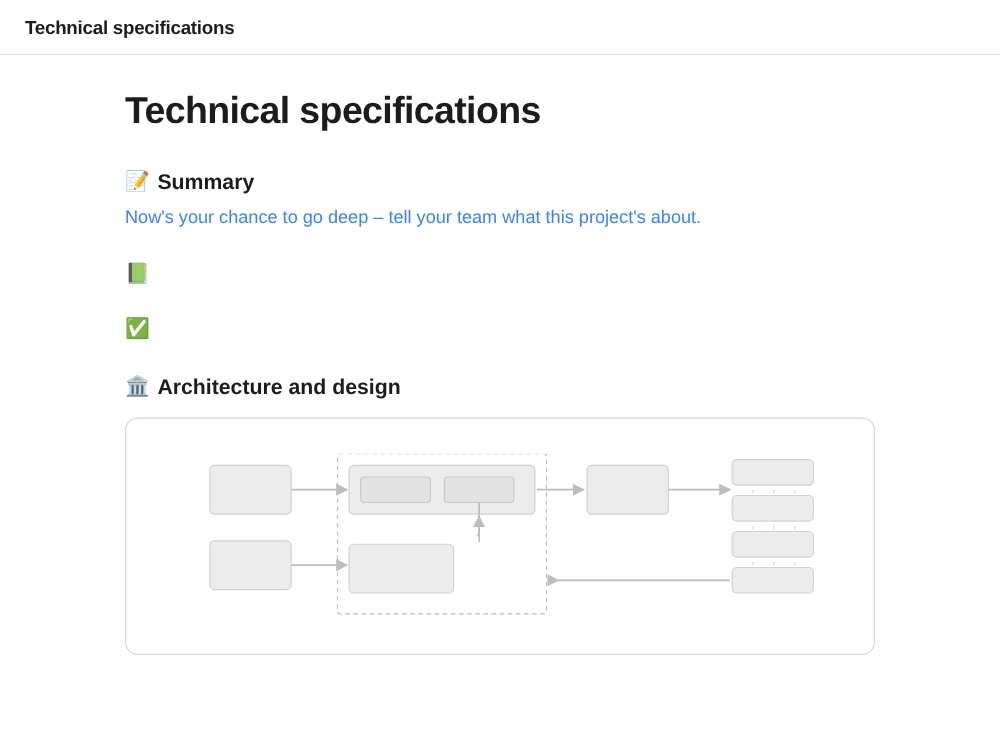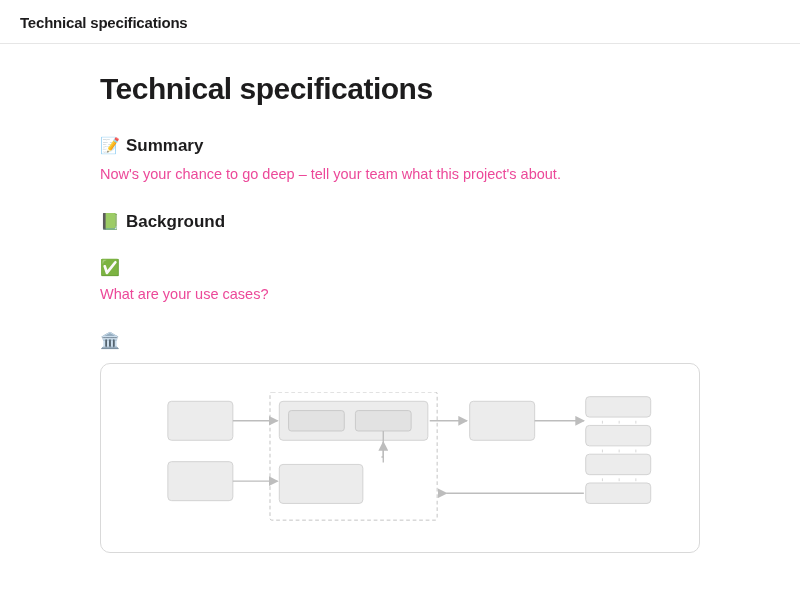--- a/index.html
+++ b/index.html
@@ -39,21 +39,21 @@
       font-size: 17px;
       font-weight: 800;
       margin-bottom: 8px;
     }
     .section-heading .emoji {
       font-size: 16px;
       line-height: 1;
     }
     .section-body {
       font-size: 14.5px;
-      color: #ec4899;
+      color: #3b82f6;
       line-height: 1.4;
     }
     .diagram-card {
       border: 1px solid #d9d9d9;
       border-radius: 10px;
       padding: 28px 24px 30px;
       margin-top: 14px;
       margin-bottom: 12px;
       background: #fff;
     }
@@ -78,34 +78,33 @@
     <div class="section-heading">
       <span class="emoji">📝</span>
       <span>Summary</span>
     </div>
     <div class="section-body">Now's your chance to go deep – tell your team what this project's about.</div>
   </div>
 
   <div class="section">
     <div class="section-heading">
       <span class="emoji">📗</span>
-      <span>Background</span>
     </div>
   </div>
 
   <div class="section">
     <div class="section-heading">
       <span class="emoji">✅</span>
     </div>
-    <div class="section-body">What are your use cases?</div>
   </div>
 
   <div class="section">
     <div class="section-heading">
       <span class="emoji">🏛️</span>
+      <span>Architecture and design</span>
     </div>
 
     <div class="diagram-card">
       <svg class="diagram-svg" viewBox="0 0 560 140" width="100%" height="130">
         <defs>
           <marker id="ah" viewBox="0 0 8 8" refX="7" refY="4" markerWidth="7" markerHeight="7" orient="auto-start-reverse">
             <path d="M0,0 L8,4 L0,8 Z" fill="#bdbdbd"></path>
           </marker>
         </defs>
 

